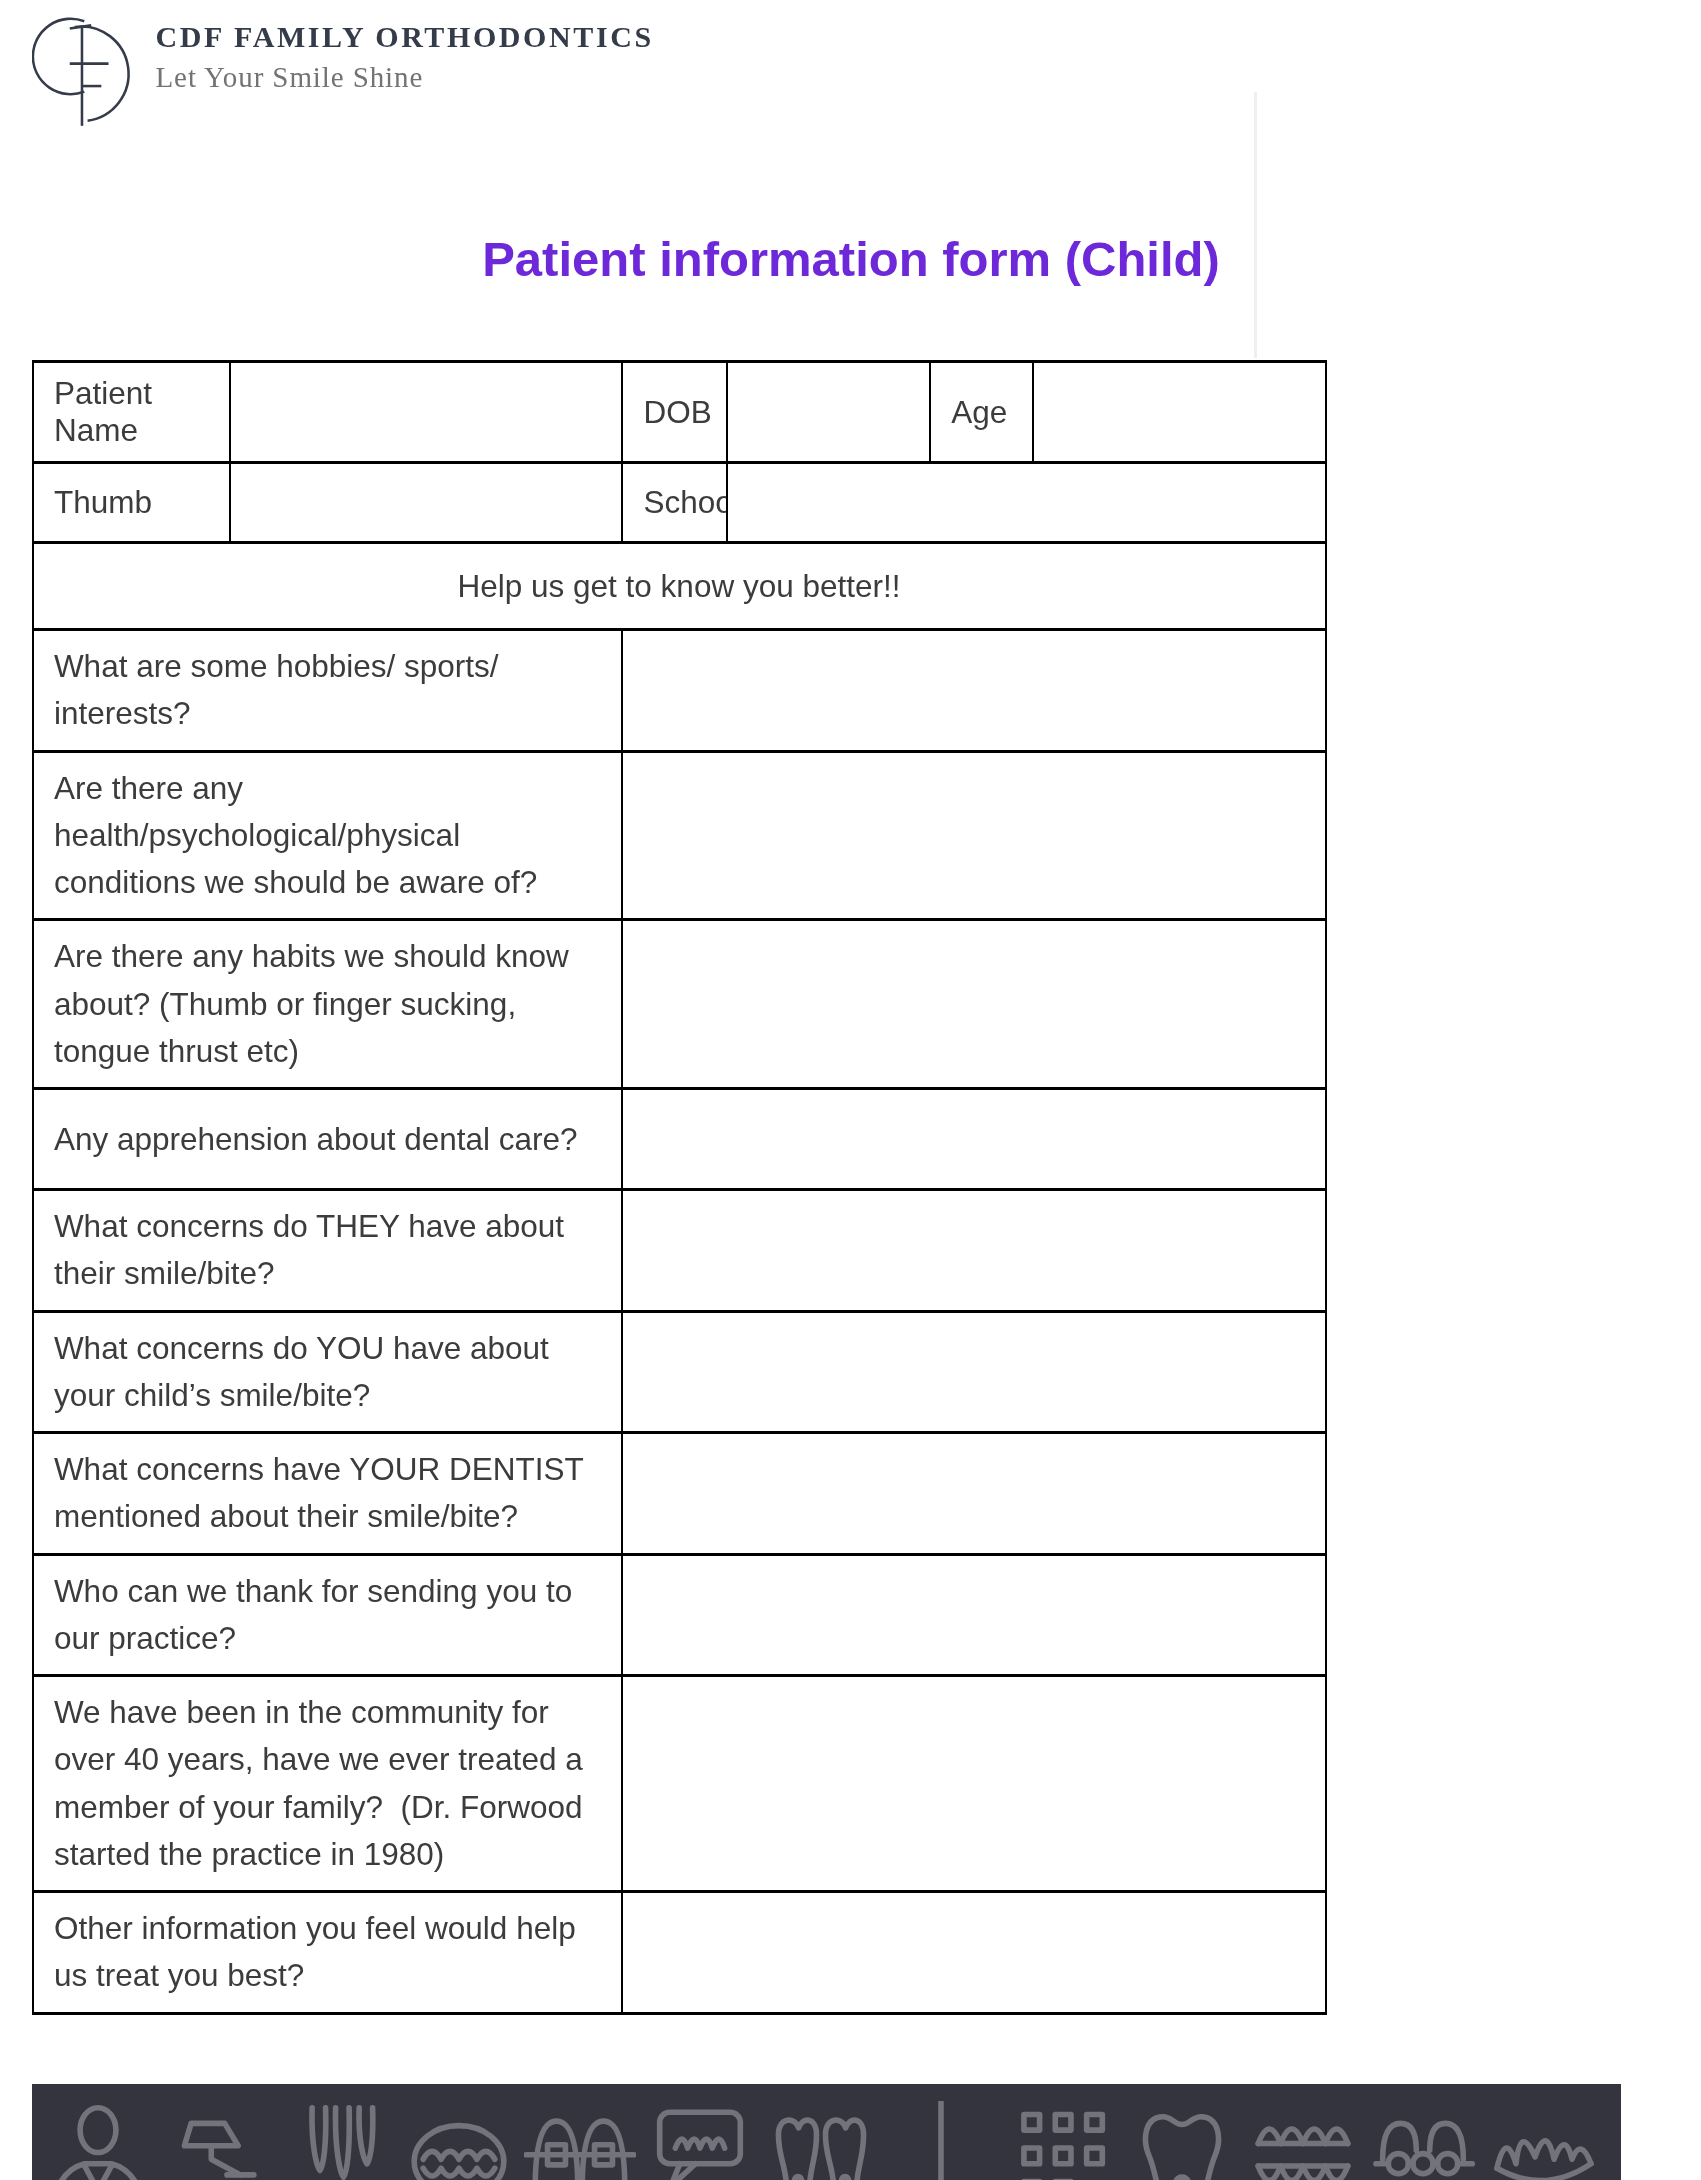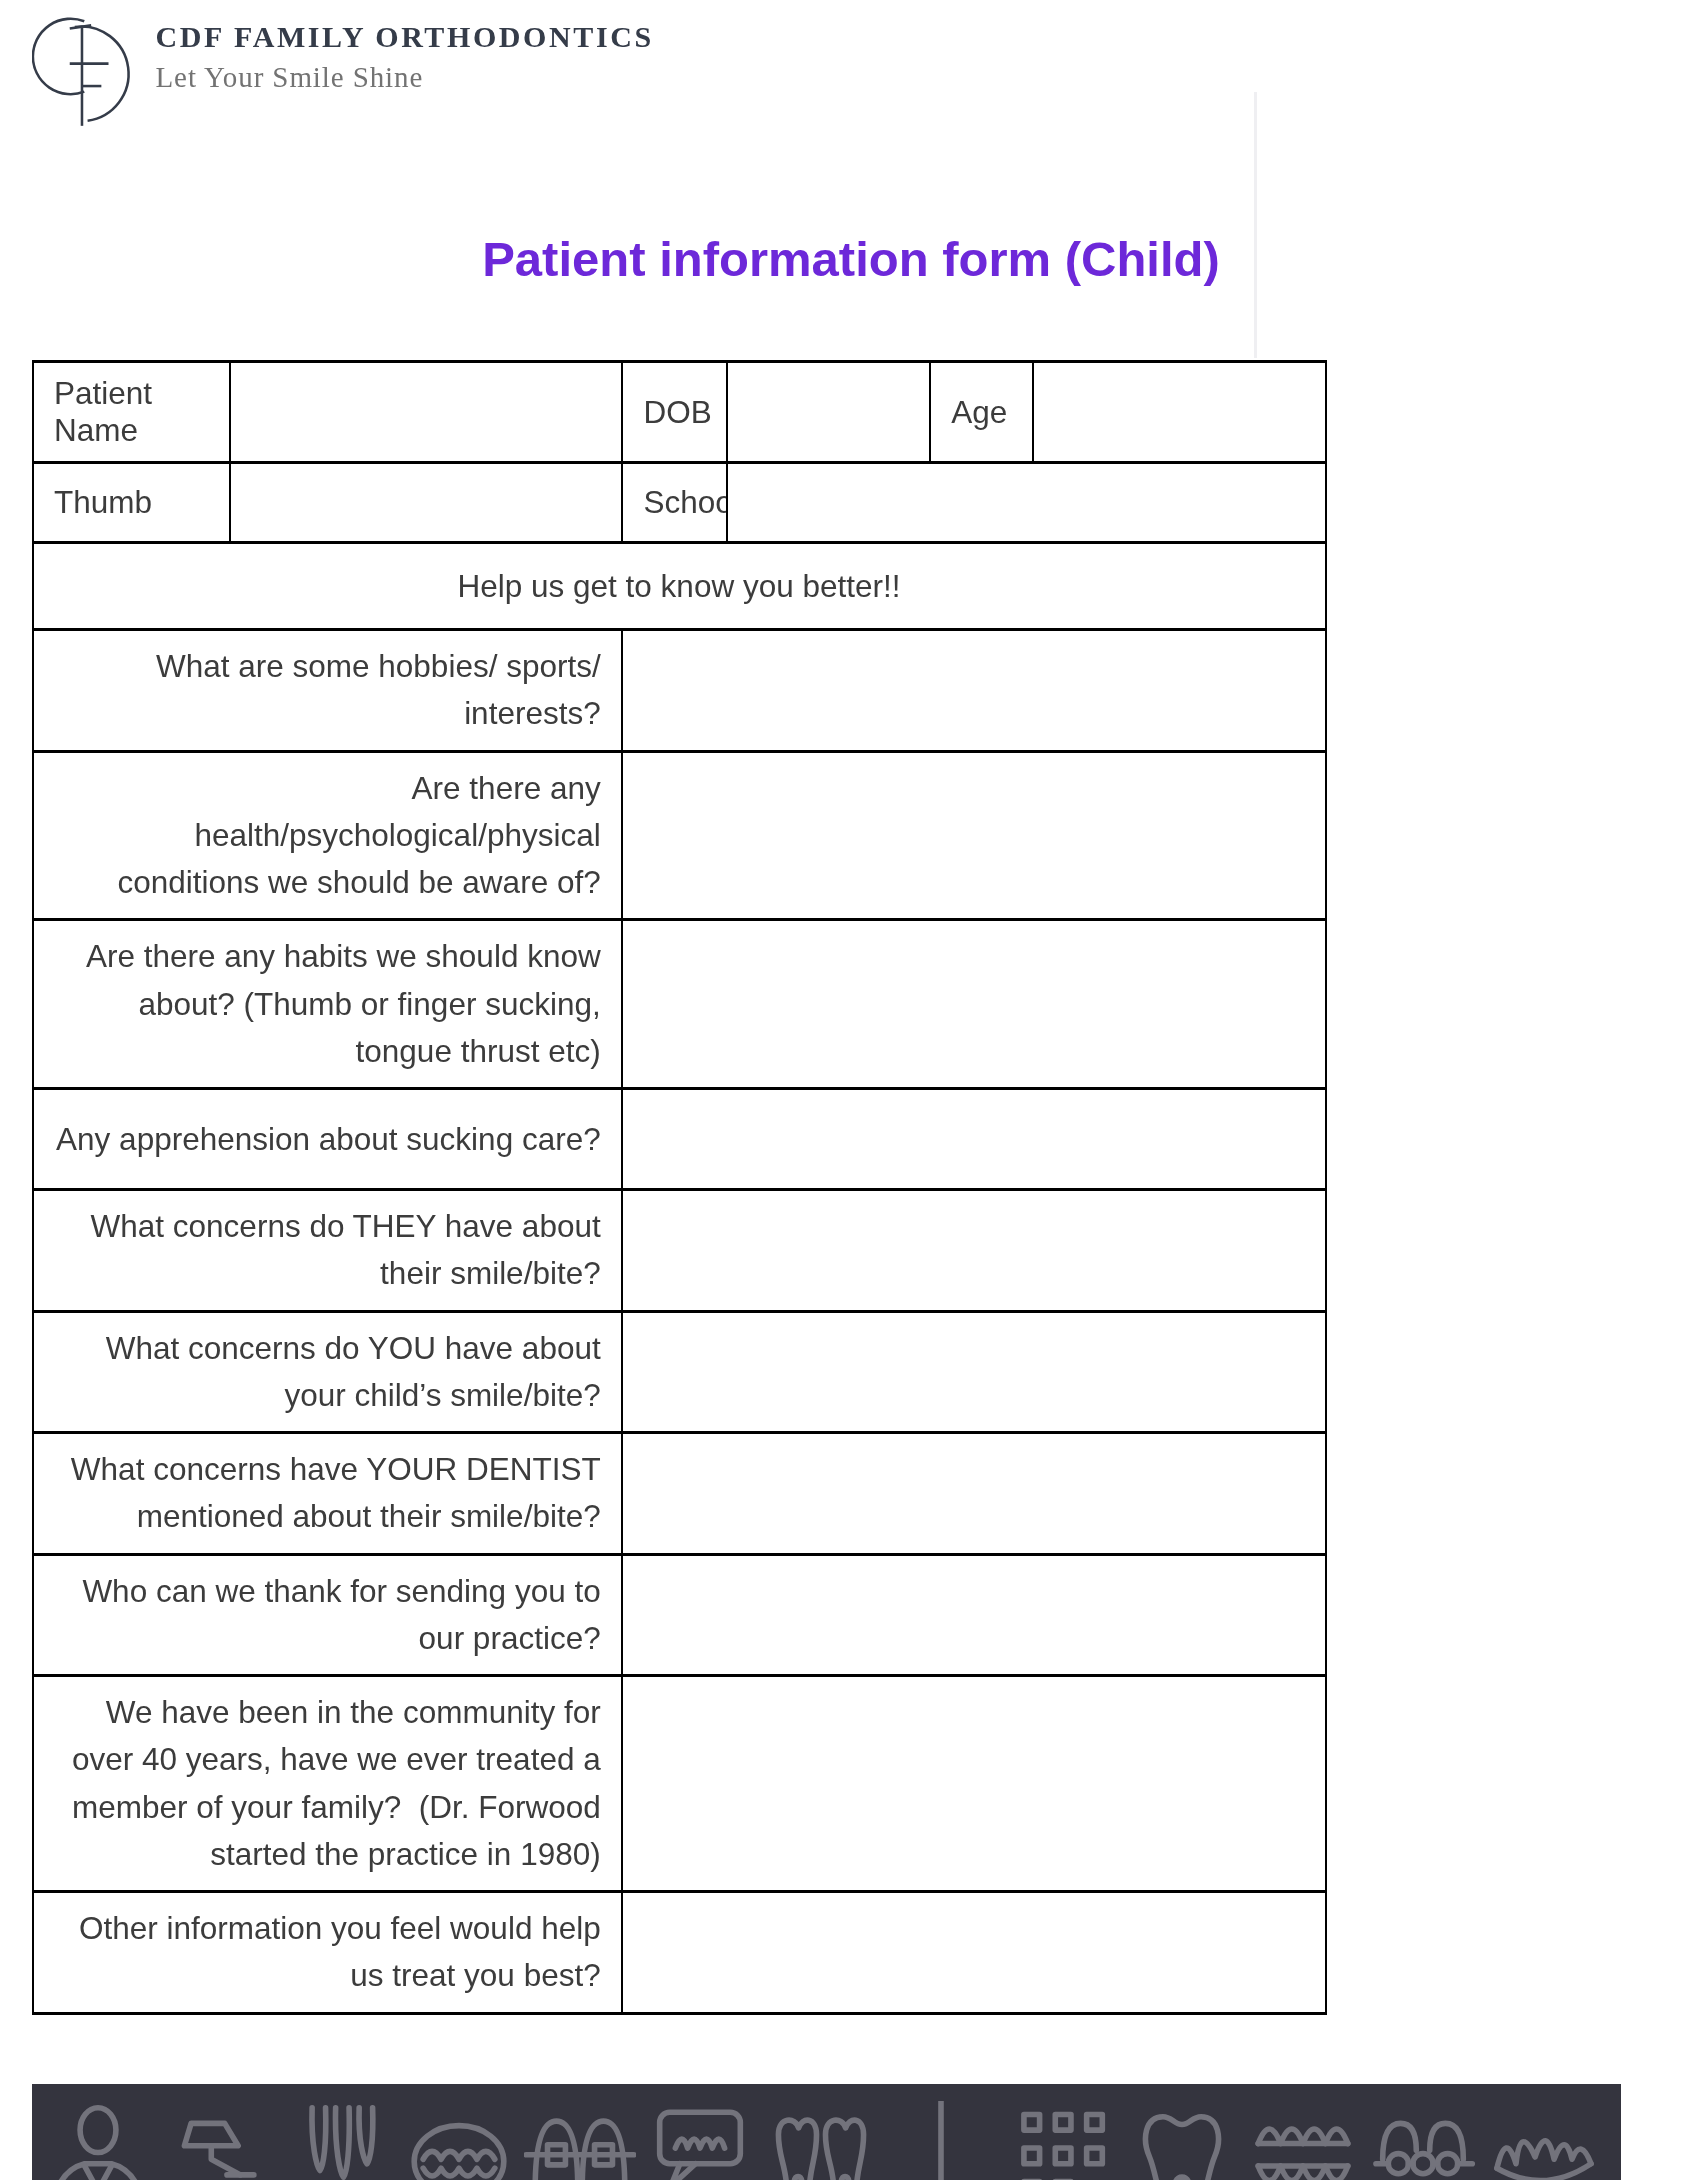--- a/index.html
+++ b/index.html
@@ -43,21 +43,21 @@
     font-size: 31.5px; color: #3c3c3c;
     vertical-align: middle;
     padding: 12px 20.4px;
     overflow: hidden;
   }
   tr.info-row-1 { height: 75px; }
   tr.info-row-2 { height: 80px; }
   td.section-header {
     text-align: center; font-size: 37px; color: #202020; height: 87px;
   }
-  tr.q-row { height: 101px; text-align: right; }
+  tr.q-row { height: 101px; }
   td.q-cell { line-height: 1.5; padding: 19px 22px; white-space: pre-wrap; }
   td.a-cell { }
   
   .footer {
     margin: 68px 0 0 31.5px;
     font-size: 30px; color: #1c1c1c; white-space: pre;
   }
   
   .band {
     position: absolute; left: 31.5px; right: 81px; bottom: 0; height: 97px;
@@ -211,21 +211,21 @@
       <td class="q-cell" colspan="2">Are there any health/psychological/physical conditions we should be aware of?</td>
       <td class="a-cell" colspan="4"></td>
     </tr>
 
     <tr class="q-row">
       <td class="q-cell" colspan="2">Are there any habits we should know about? (Thumb or finger sucking, tongue thrust etc)</td>
       <td class="a-cell" colspan="4"></td>
     </tr>
 
     <tr class="q-row">
-      <td class="q-cell" colspan="2">Any apprehension about sucking care?</td>
+      <td class="q-cell" colspan="2">Any apprehension about dental care?</td>
       <td class="a-cell" colspan="4"></td>
     </tr>
 
     <tr class="q-row">
       <td class="q-cell" colspan="2">What concerns do THEY have about their smile/bite?</td>
       <td class="a-cell" colspan="4"></td>
     </tr>
 
     <tr class="q-row">
       <td class="q-cell" colspan="2">What concerns do YOU have about your child’s smile/bite?</td>

